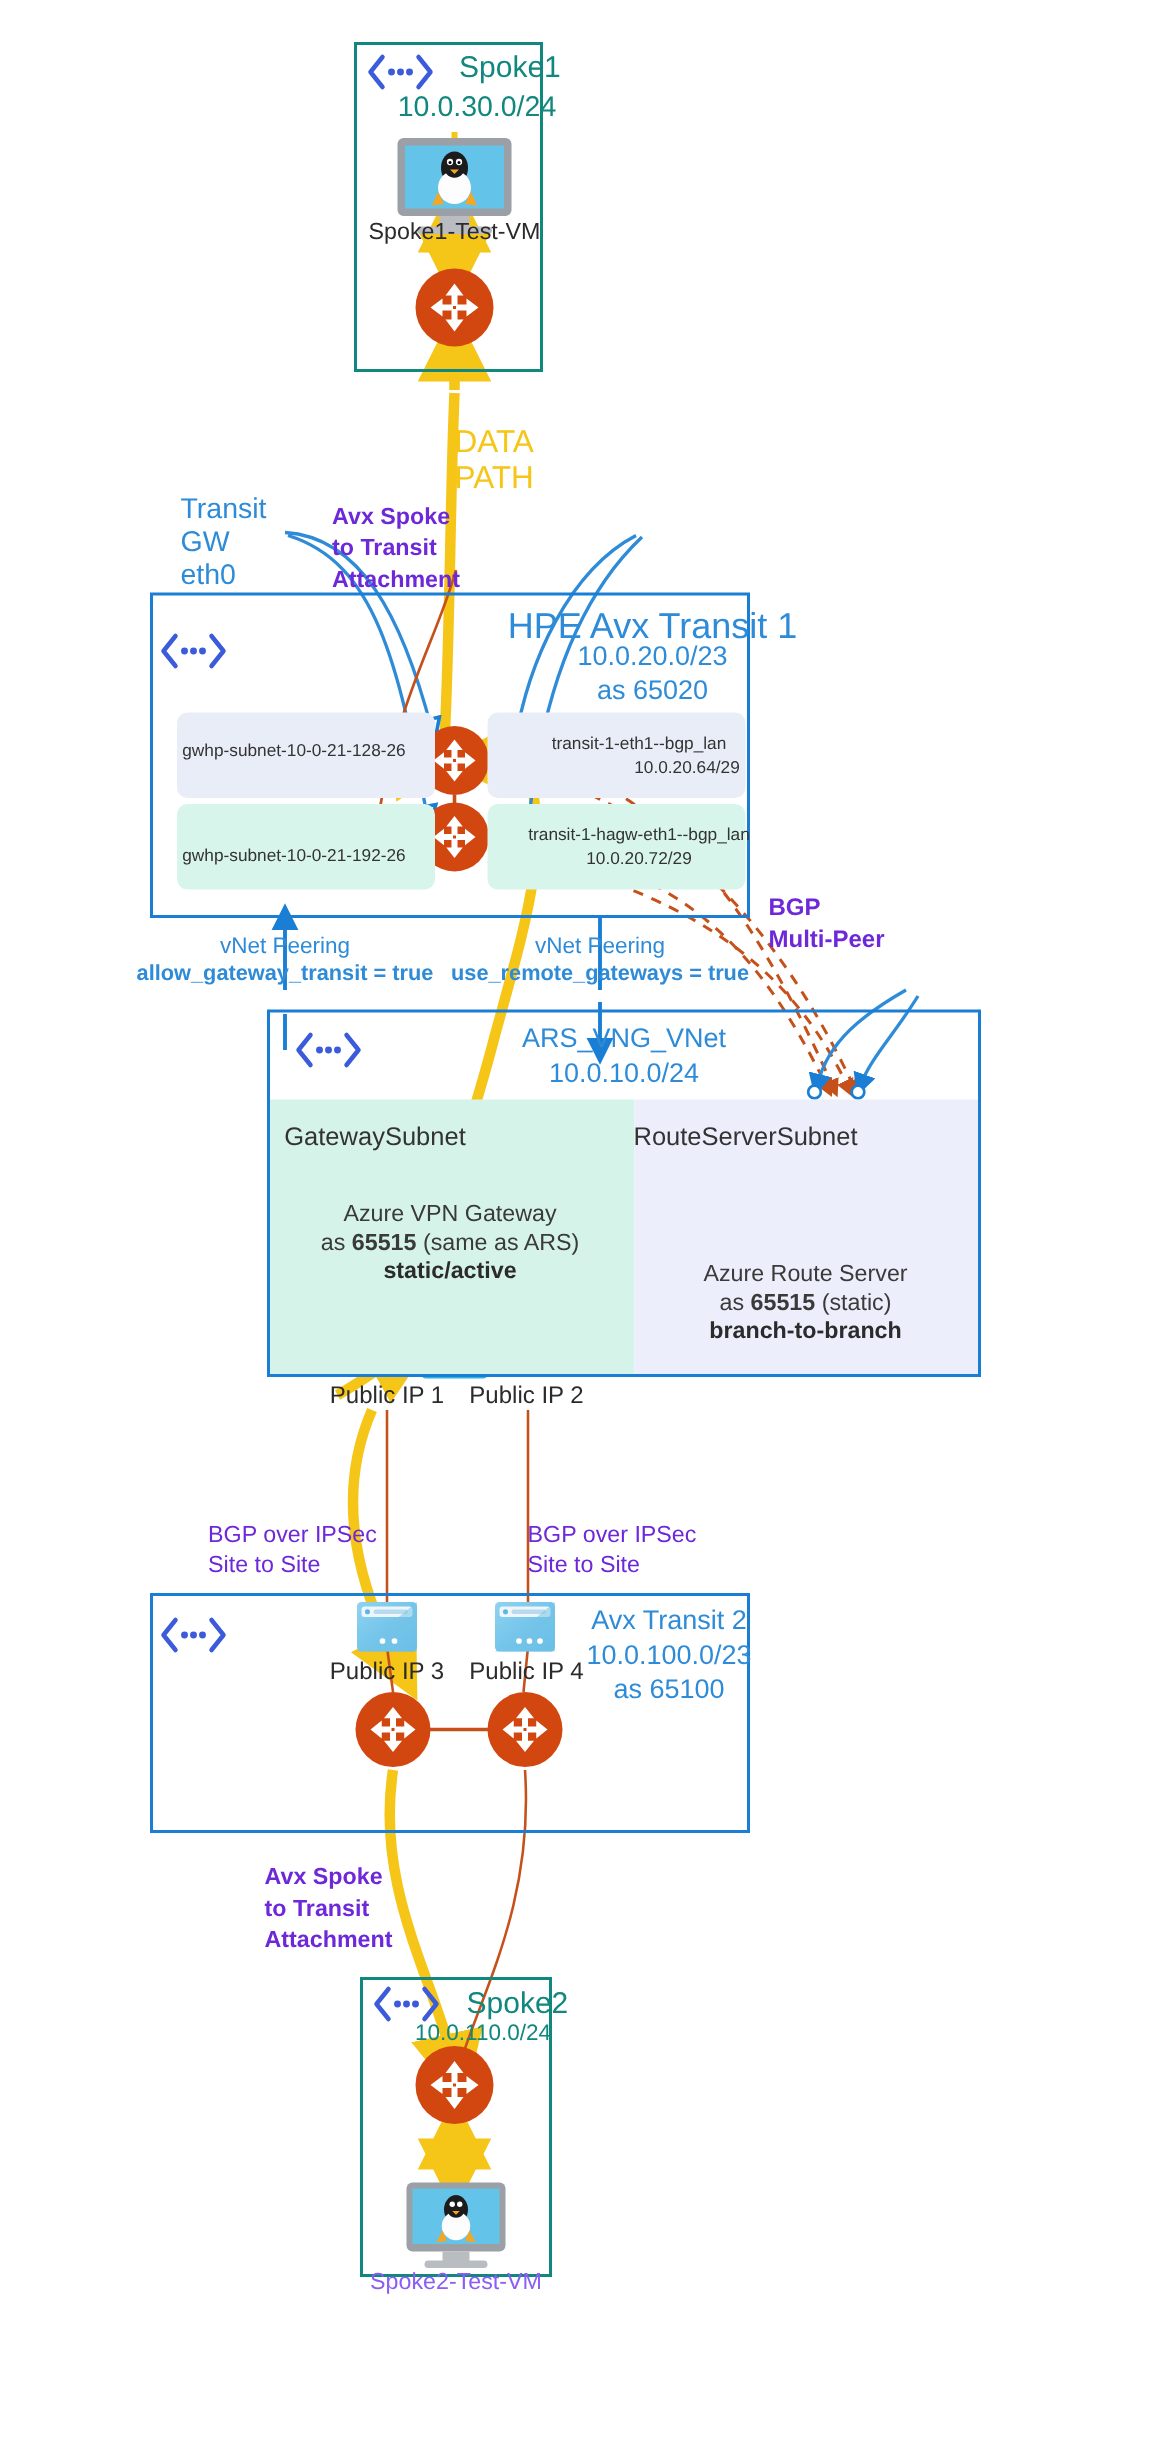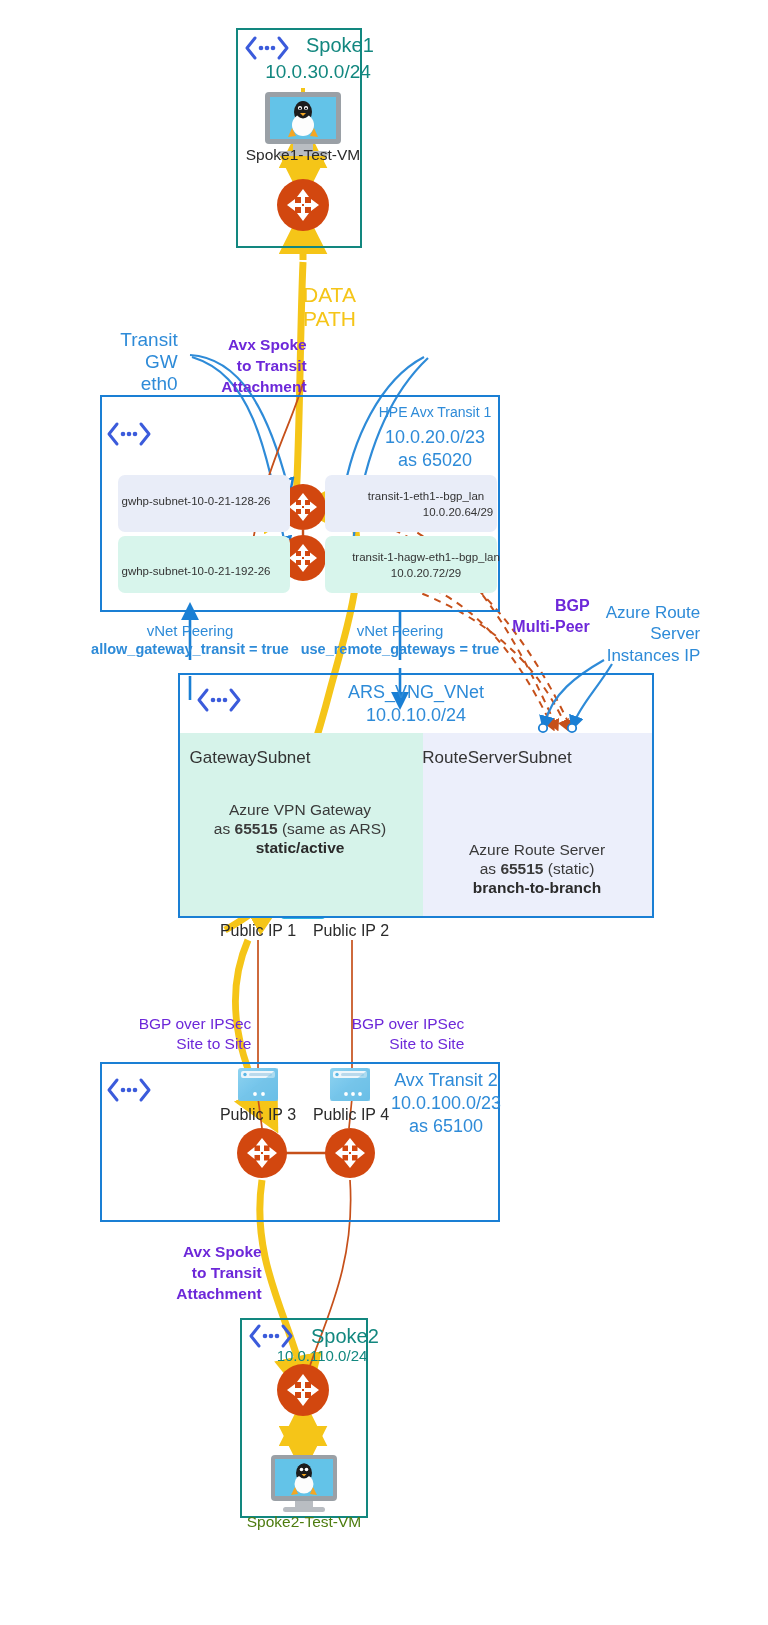--- a/index.html
+++ b/index.html
@@ -7,21 +7,21 @@
        font-family:"Liberation Sans","DejaVu Sans",sans-serif;
        -webkit-font-smoothing:antialiased;overflow:hidden;}
   #stage{position:absolute;left:0;top:0;width:672px;height:1625px;}
   svg.layer{position:absolute;left:0;top:0;width:768px;height:1625px;pointer-events:none;}
   .txt{position:absolute;white-space:pre;line-height:1.16;}
   .c-teal{color:#12877f;}
   .c-blue{color:#2e8bd8;}
   .c-dark{color:#3b3b3b;}
   .c-orange{color:#6d28d9;}
   .c-yellow{color:#f5c518;}
-  .ctr{text-align:right;transform:translateX(-50%);}
+  .ctr{text-align:left;transform:translateX(-50%);}
   .box{position:absolute;box-sizing:border-box;background:transparent;}
   .box-teal{border:2.5px solid #12877f;}
   .box-blue{border:2.5px solid #1a7fd4;}
   .sub{position:absolute;box-sizing:border-box;border-radius:7px;}
   .sub-lav{background:#e9edf8;}
   .sub-mint{background:#d8f5ec;}
   .sub-mint2{background:#d6f3ea;}
   .sub-lav2{background:#eceffb;}
   b{font-weight:bold;}
 </style>
@@ -317,39 +317,38 @@
   <div class="txt c-teal ctr" style="left:318px;top:61px;font-size:19px;">10.0.30.0/24</div>
   <div class="txt c-dark ctr" style="left:303px;top:146px;font-size:15.5px;color:#2b2b2b;">Spoke1-Test-VM</div>
 
   <div class="txt c-yellow" style="left:303px;top:283px;font-size:21px;color:#f5c518;">DATA<br>PATH</div>
 
   <div class="txt c-blue ctr" style="left:149px;top:329px;font-size:19px;">Transit<br>GW<br>eth0</div>
 
   <div class="txt c-orange ctr" style="left:264px;top:335px;font-size:15.5px;font-weight:bold;line-height:1.35;">Avx Spoke<br>to Transit<br>Attachment</div>
 
 
-  <div class="txt c-blue ctr" style="left:435px;top:404px;font-size:14px;">HPE Avx Transit 1</div>
+  <div class="txt c-blue ctr" style="left:435px;top:404px;font-size:24px;">HPE Avx Transit 1</div>
   <div class="txt c-blue ctr" style="left:435px;top:427px;font-size:18px;">10.0.20.0/23</div>
   <div class="txt c-blue ctr" style="left:435px;top:450px;font-size:18px;">as 65020</div>
 
   <div class="txt ctr" style="left:196px;top:495px;font-size:11.5px;color:#333;">gwhp-subnet-10-0-21-128-26</div>
   <div class="txt ctr" style="left:196px;top:565px;font-size:11.5px;color:#333;">gwhp-subnet-10-0-21-192-26</div>
   <div class="txt ctr" style="left:426px;top:490px;font-size:11.5px;color:#333;">transit-1-eth1--bgp_lan</div>
   <div class="txt ctr" style="left:426px;top:506px;font-size:11.5px;color:#333;margin-left:32px;">10.0.20.64/29</div>
   <div class="txt ctr" style="left:426px;top:551px;font-size:11.5px;color:#333;">transit-1-hagw-eth1--bgp_lan</div>
   <div class="txt ctr" style="left:426px;top:567px;font-size:11.5px;color:#333;">10.0.20.72/29</div>
 
   <div class="txt c-blue ctr" style="left:190px;top:622px;font-size:15px;">vNet Peering</div>
   <div class="txt c-blue ctr" style="left:190px;top:641px;font-size:14.5px;font-weight:bold;">allow_gateway_transit = true</div>
   <div class="txt c-blue ctr" style="left:400px;top:622px;font-size:15px;">vNet Peering</div>
   <div class="txt c-blue ctr" style="left:400px;top:641px;font-size:14.5px;font-weight:bold;">use_remote_gateways = true</div>
 
   <div class="txt c-orange ctr" style="left:551px;top:596px;font-size:16px;font-weight:bold;line-height:1.3;">BGP<br>Multi-Peer</div>
 
-  <div class="txt c-blue ctr" style="left:653px;top:602px;font-size:17px;line-height:1.25;">Azure Route<br>Server<br>Instances IP</div>
 
   <div class="txt c-blue ctr" style="left:416px;top:682px;font-size:18px;">ARS_VNG_VNet</div>
   <div class="txt c-blue ctr" style="left:416px;top:705px;font-size:18px;">10.0.10.0/24</div>
 
   <div class="txt ctr" style="left:250px;top:748px;font-size:17px;color:#333;">GatewaySubnet</div>
   <div class="txt ctr" style="left:300px;top:801px;font-size:15.5px;color:#3a3a3a;">Azure VPN Gateway</div>
   <div class="txt ctr" style="left:300px;top:820px;font-size:15.5px;color:#3a3a3a;"><span>as </span><b>65515</b><span> (same as ARS)</span></div>
   <div class="txt ctr" style="left:300px;top:839px;font-size:15.5px;color:#2b2b2b;font-weight:bold;">static/active</div>
 
   <div class="txt ctr" style="left:497px;top:748px;font-size:17px;color:#333;">RouteServerSubnet</div>
@@ -367,15 +366,15 @@
   <div class="txt c-blue ctr" style="left:446px;top:1093px;font-size:18px;">10.0.100.0/23</div>
   <div class="txt c-blue ctr" style="left:446px;top:1116px;font-size:18px;">as 65100</div>
 
   <div class="txt ctr" style="left:258px;top:1106px;font-size:16px;color:#2b2b2b;">Public IP 3</div>
   <div class="txt ctr" style="left:351px;top:1106px;font-size:16px;color:#2b2b2b;">Public IP 4</div>
 
   <div class="txt c-orange ctr" style="left:219px;top:1242px;font-size:15.5px;font-weight:bold;line-height:1.35;">Avx Spoke<br>to Transit<br>Attachment</div>
 
   <div class="txt c-teal" style="left:311px;top:1325px;font-size:20px;">Spoke2</div>
   <div class="txt c-teal ctr" style="left:322px;top:1347px;font-size:15px;">10.0.110.0/24</div>
-  <div class="txt c-dark ctr" style="left:304px;top:1513px;font-size:15.5px;color:#4d7c0f;">Spoke2-Test-VM</div>
+  <div class="txt c-dark ctr" style="left:304px;top:1513px;font-size:15.5px;color:#8b5cf6;">Spoke2-Test-VM</div>
 
 </div>
 
 </body></html>

